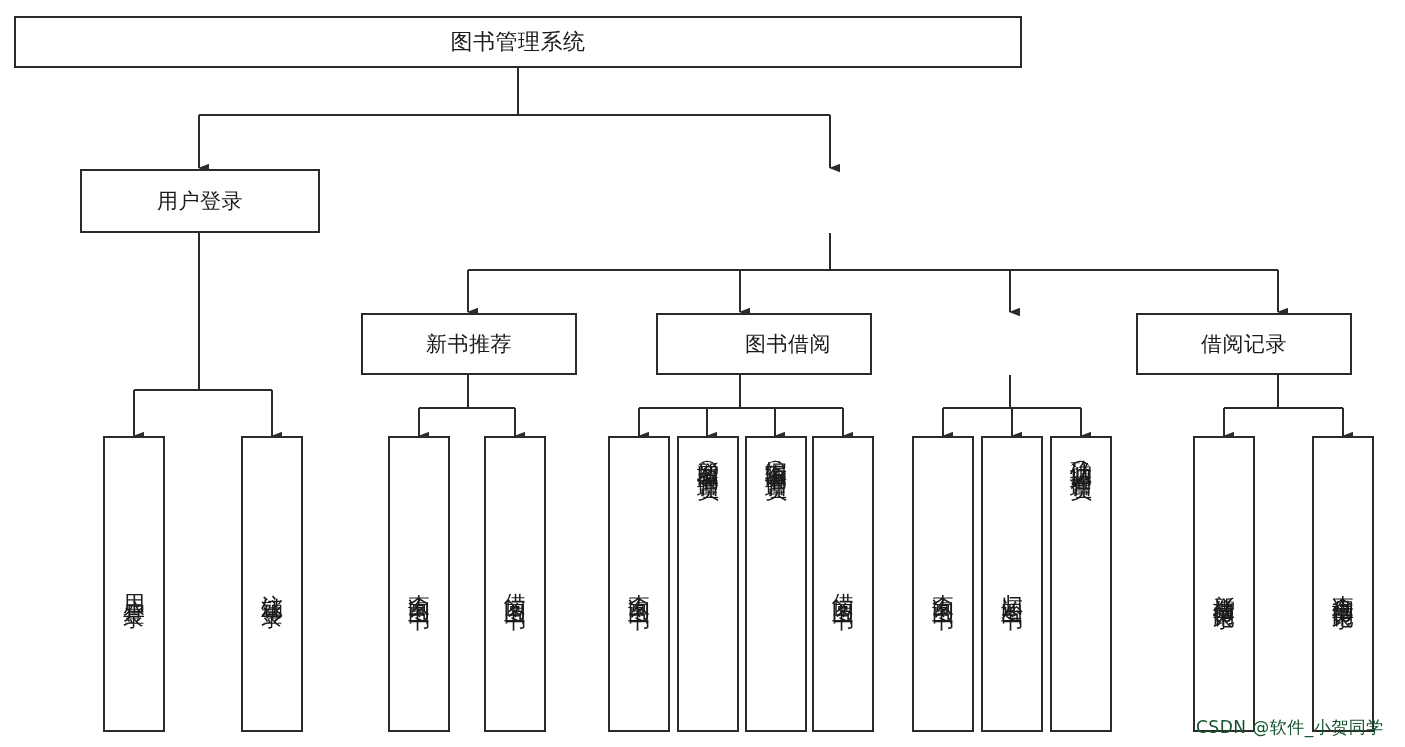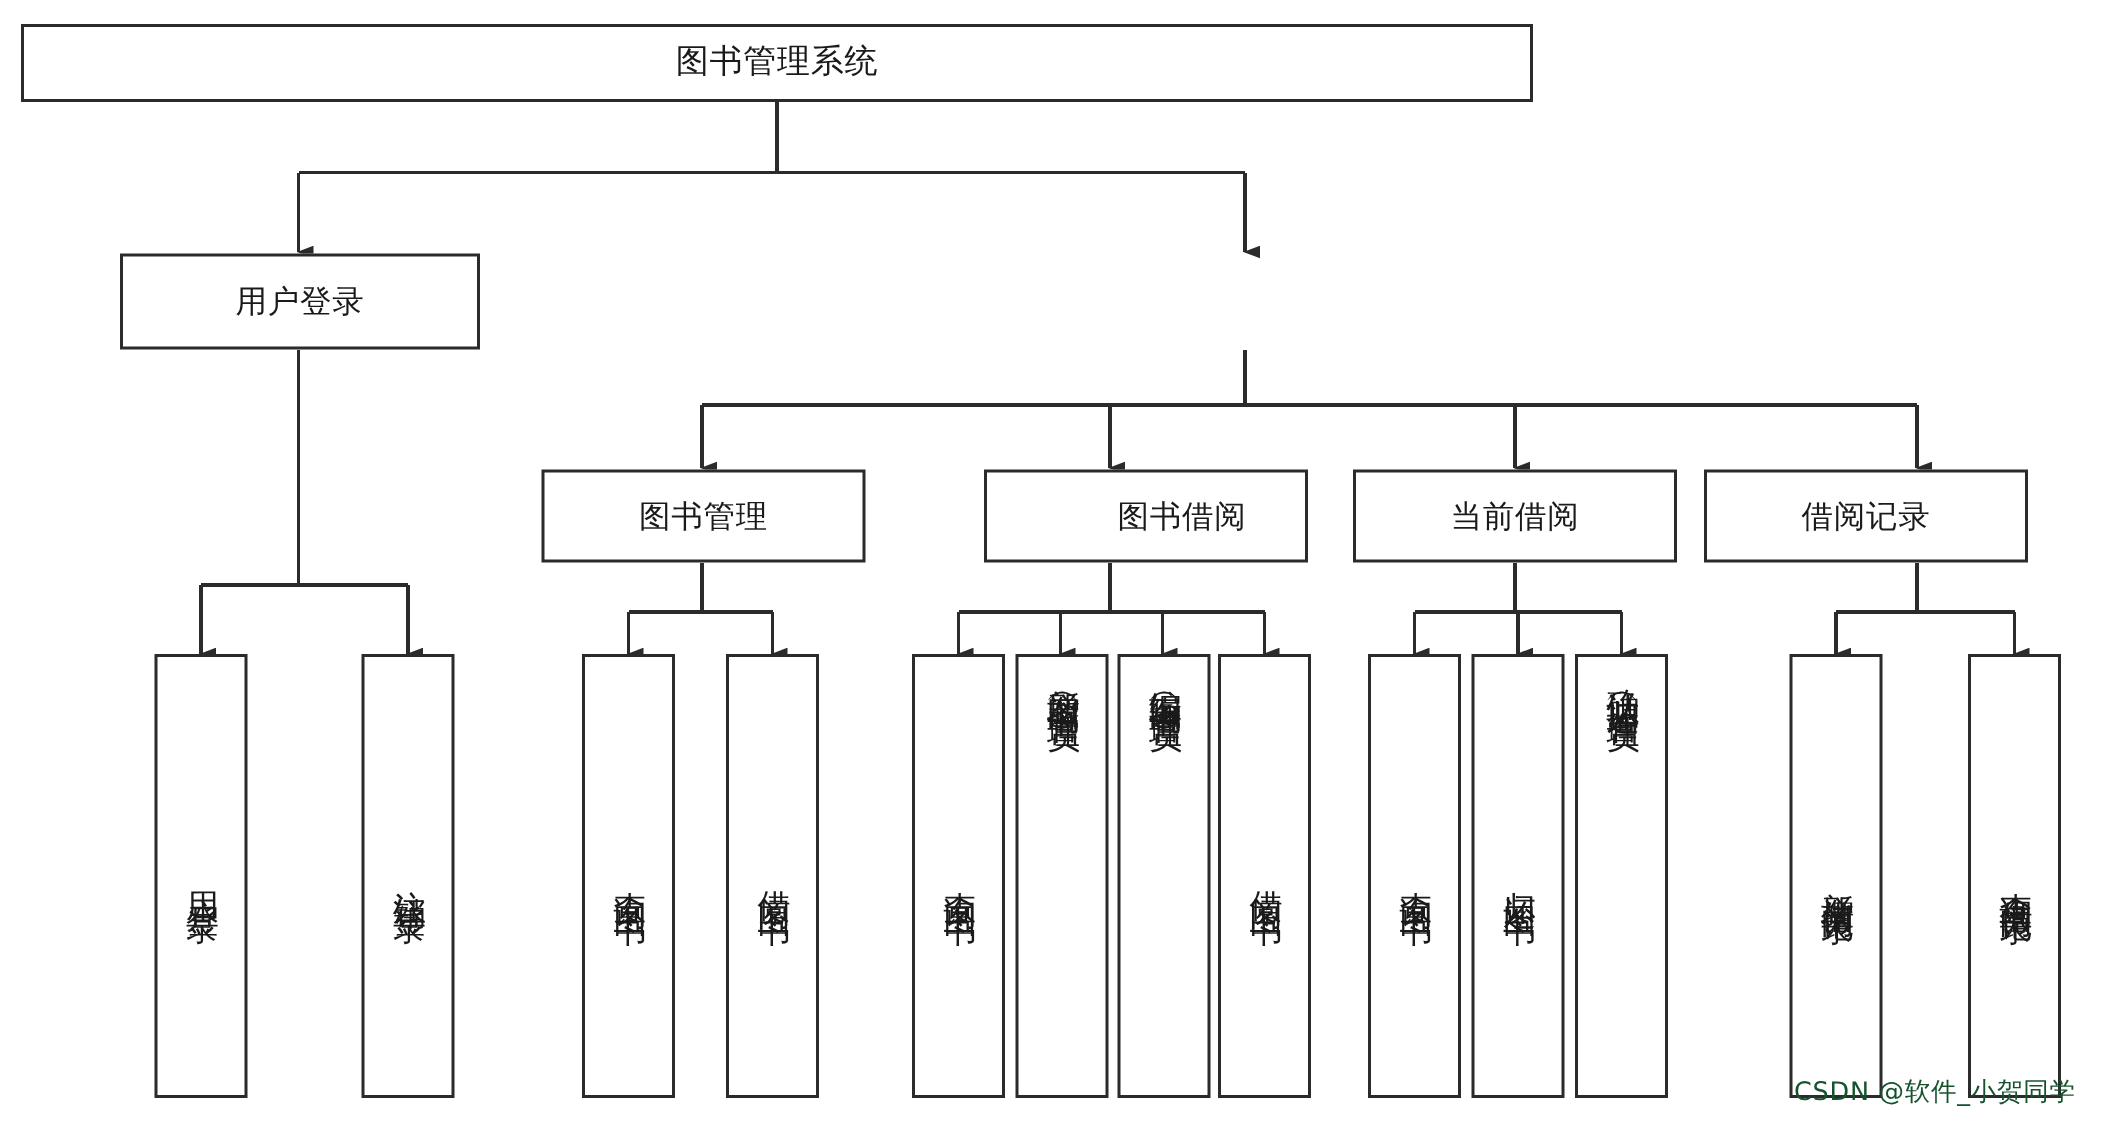--- a/index.html
+++ b/index.html
@@ -134,28 +134,25 @@
 
   <div class="node horiz root" style="left:14px; top:16px; width:1008px; height:52px;">
     <span class="node-label">图书管理系统</span>
   </div>
 
   <div class="node horiz" style="left:80px; top:169px; width:240px; height:64px;">
     <span class="node-label">用户登录</span>
   </div>
 
   <div class="node horiz" style="left:361px; top:313px; width:216px; height:62px;">
-    <span class="node-label">图书管理</span>
+    <span class="node-label">新书推荐</span>
   </div>
   <div class="node horiz" style="left:656px; top:313px; width:216px; height:62px;padding-left:48px;">
     <span class="node-label">图书借阅</span>
   </div>
-  <div class="node horiz" style="left:902px; top:313px; width:216px; height:62px;">
-    <span class="node-label">当前借阅</span>
-  </div>
   <div class="node horiz" style="left:1136px; top:313px; width:216px; height:62px;">
     <span class="node-label">借阅记录</span>
   </div>
 
   <div class="node vert" style="left:103px; top:436px; width:62px; height:296px; align-items:center;">
     <span class="node-label">用户登录</span>
   </div>
   <div class="node vert" style="left:241px; top:436px; width:62px; height:296px; align-items:center;">
     <span class="node-label">注销登录</span>
   </div>

